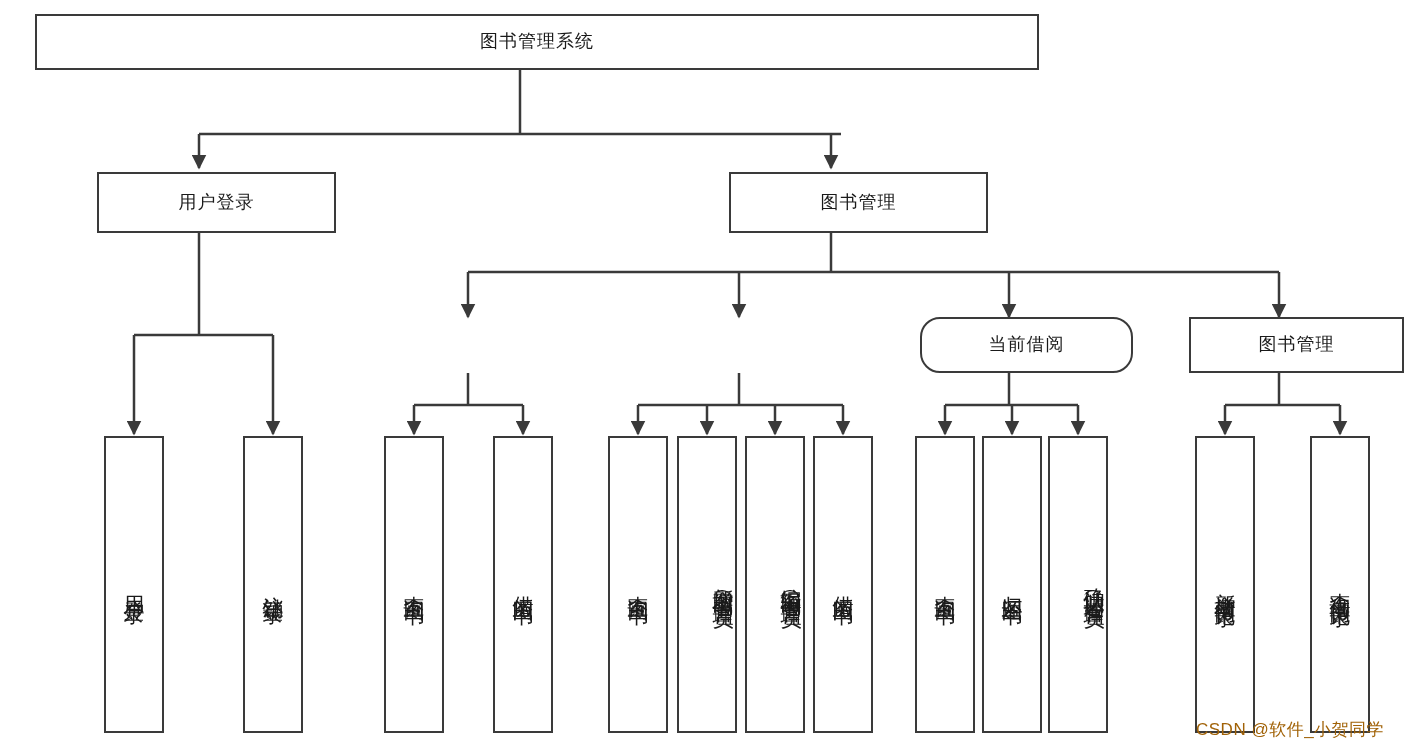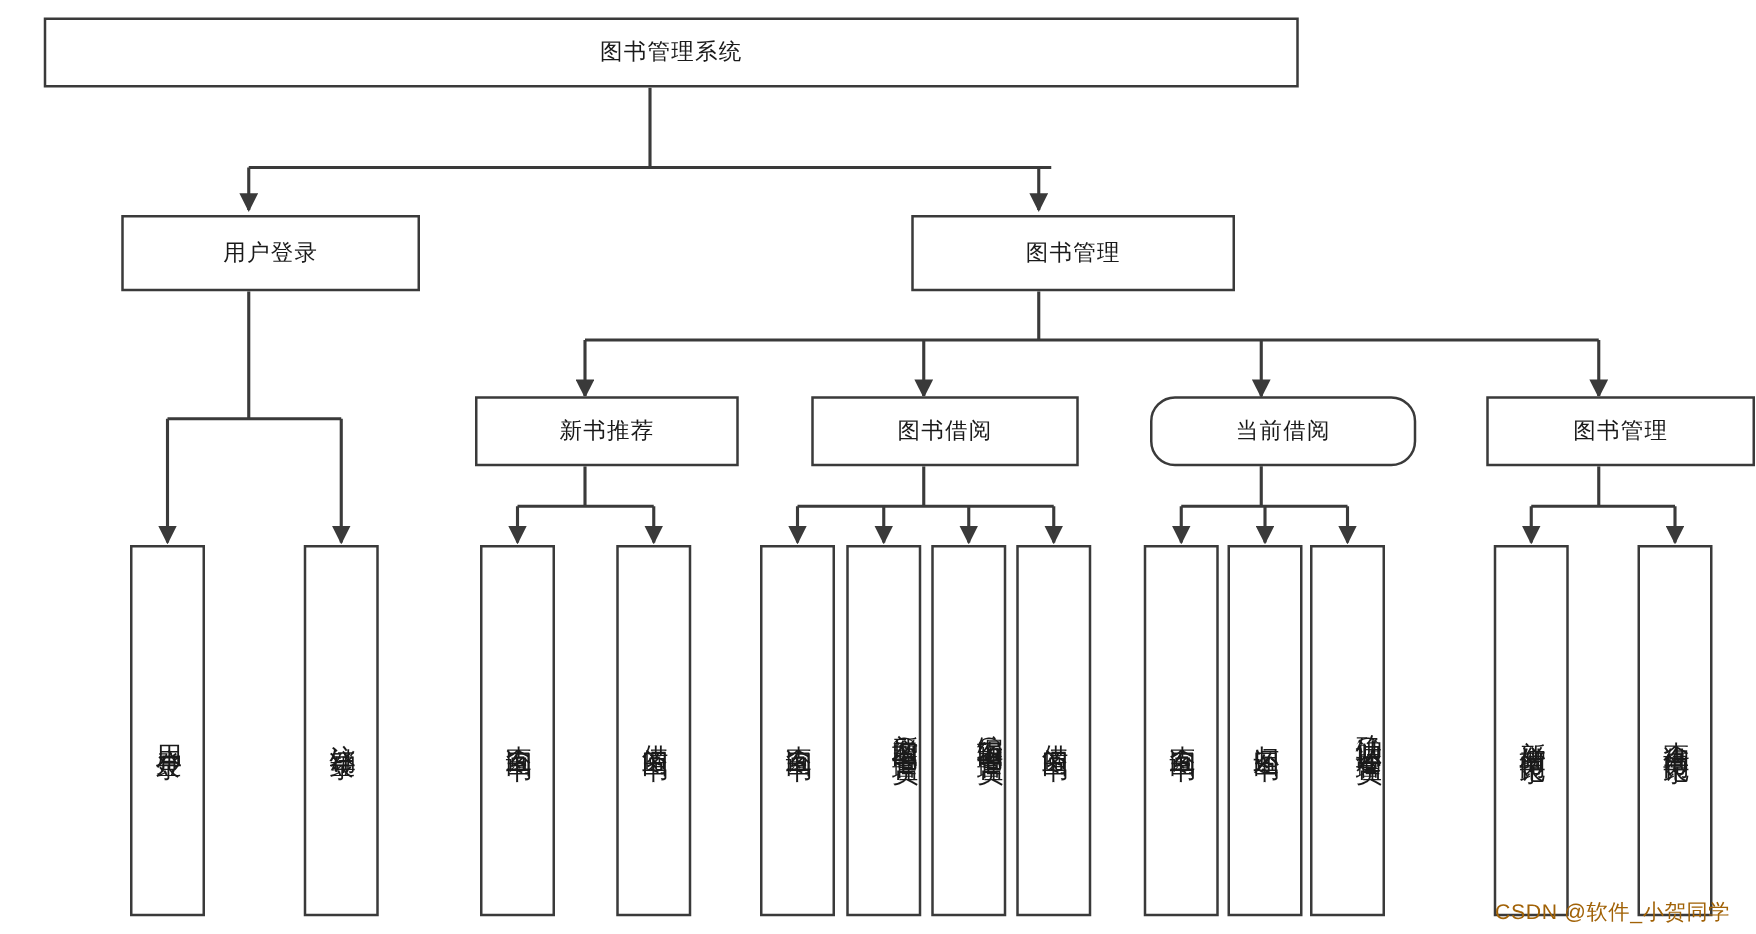--- a/index.html
+++ b/index.html
@@ -126,26 +126,20 @@
     <span class="nlabel">图书管理系统</span>
   </div>
 
   <div class="node horiz" style="left:80px; top:172px; width:239px; height:61px;">
     <span class="nlabel">用户登录</span>
   </div>
   <div class="node horiz" style="left:712px; top:172px; width:259px; height:61px;">
     <span class="nlabel">图书管理</span>
   </div>
 
-  <div class="node horiz" style="left:363px; top:317px; width:211px; height:56px;">
-    <span class="nlabel">新书推荐</span>
-  </div>
-  <div class="node horiz" style="left:632px; top:317px; width:214px; height:56px;">
-    <span class="nlabel">图书借阅</span>
-  </div>
   <div class="node horiz" style="left:903px; top:317px; width:213px; height:56px;border-radius:20px;">
     <span class="nlabel">当前借阅</span>
   </div>
   <div class="node horiz" style="left:1172px; top:317px; width:215px; height:56px;">
     <span class="nlabel">图书管理</span>
   </div>
 
   <div class="node vert centered" style="left:104px; top:436px; width:60px; height:297px;">
     <span class="nlabel">用户登录</span>
   </div>

